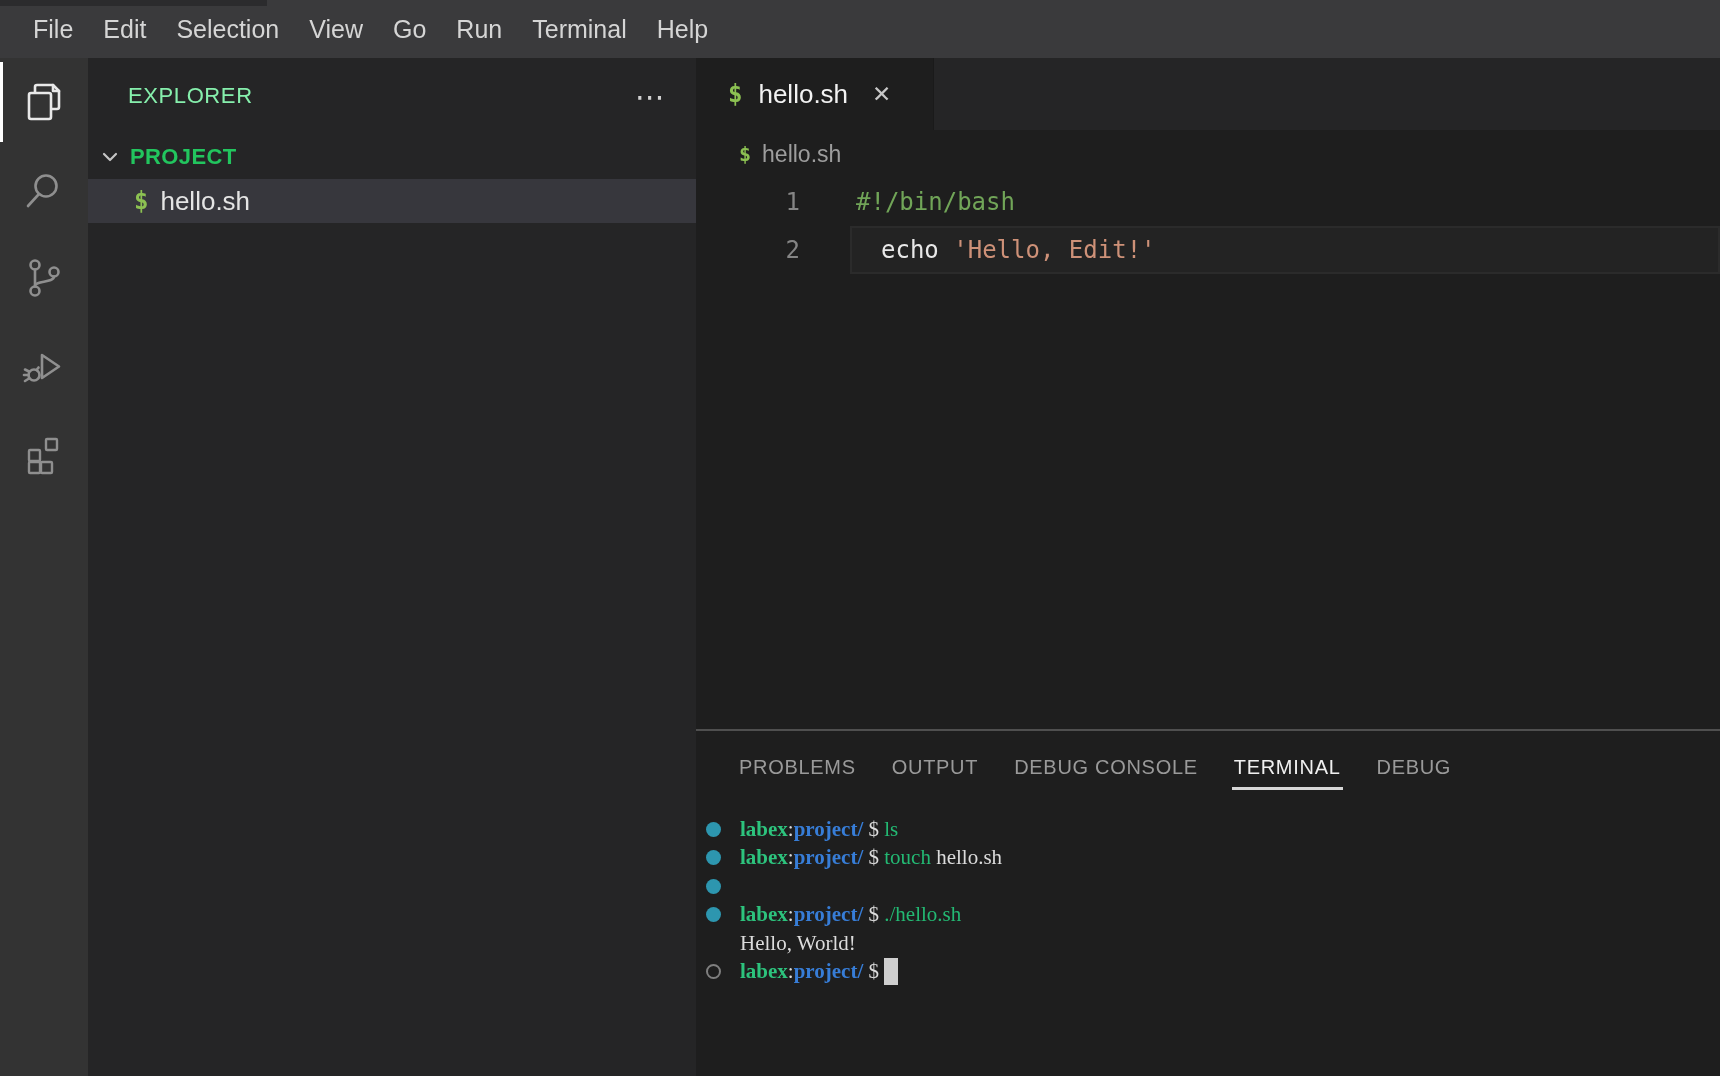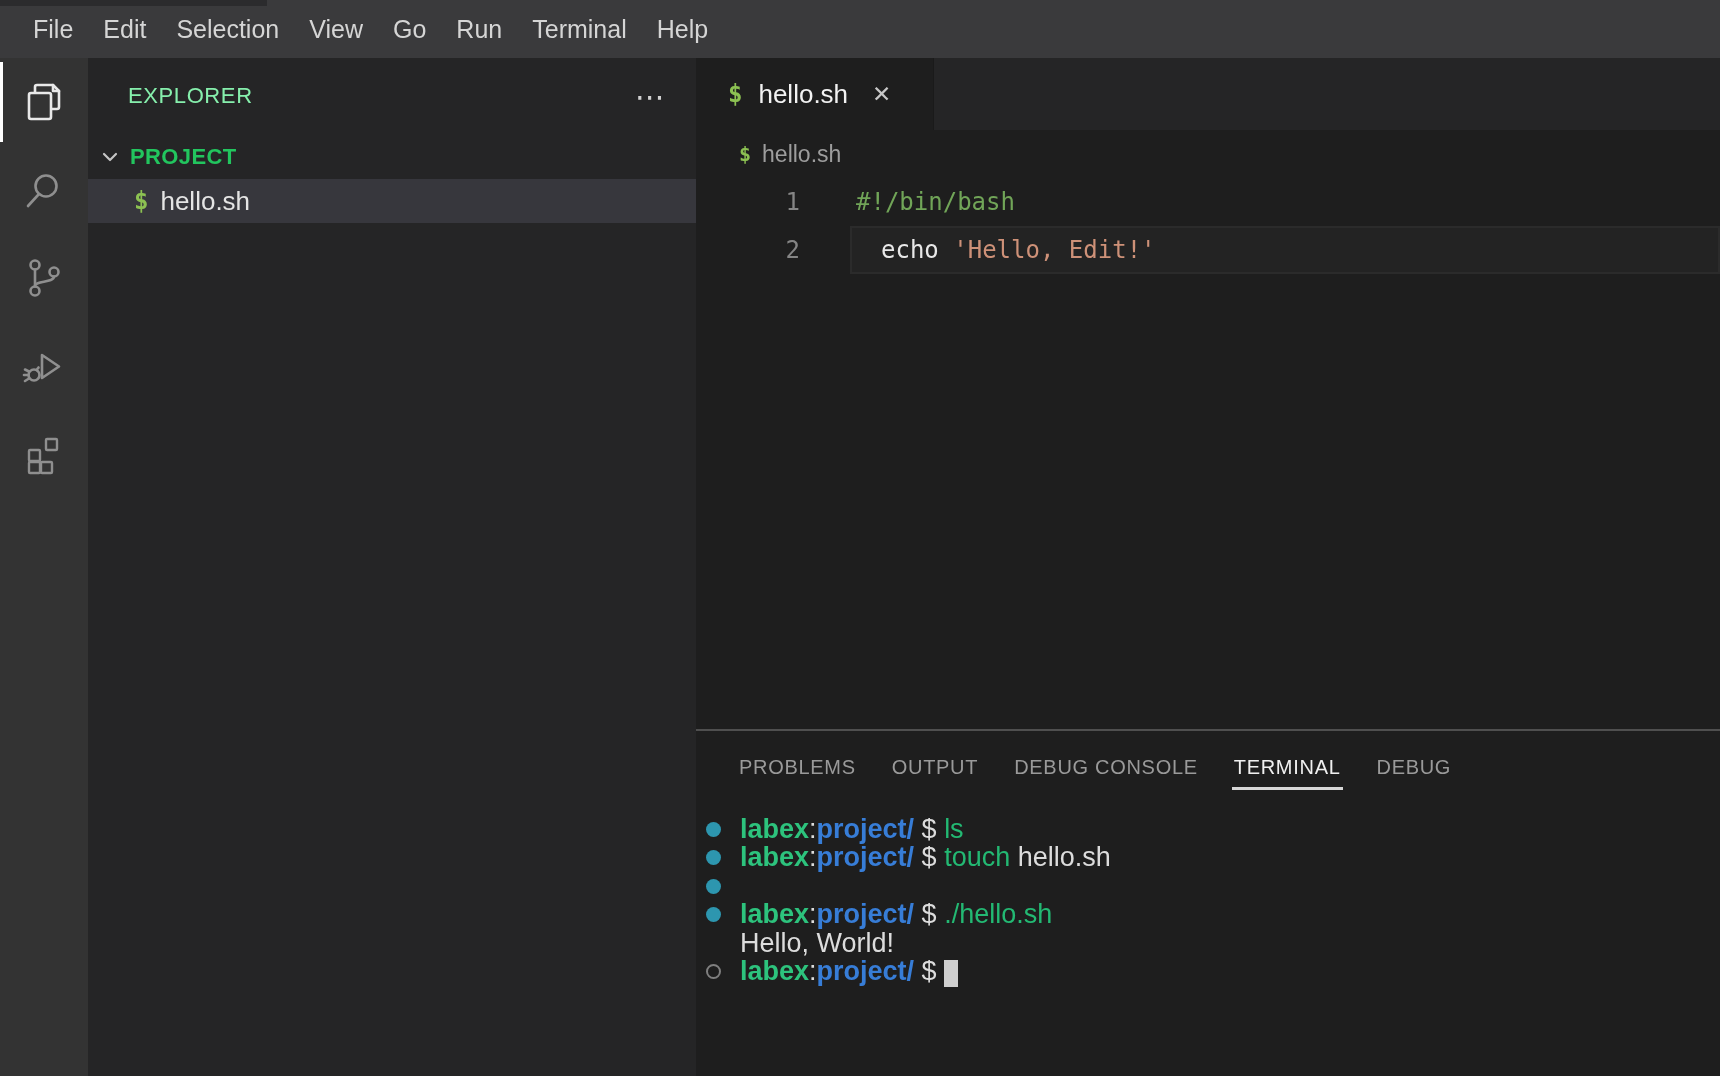--- a/index.html
+++ b/index.html
@@ -54,21 +54,21 @@
   .tk-plain{color:#e8e8e8;margin-left:25px;}
   .tk-string{color:#ce9178;}
 
   
   .panel{position:absolute;top:671px;left:0;right:0;bottom:0;background:#1e1e1e;}
   .panel-divider{height:2px;background:#4f4f4f;}
   .panel-tabs{display:flex;align-items:center;height:64px;margin-left:41px;margin-top:6px;gap:32px;}
   .panel-tab{font-size:20px;letter-spacing:.7px;color:#9a9a9a;padding:8px 2px 8px;border-bottom:3px solid transparent;white-space:nowrap;}
   .panel-tab.active{color:#f0f0f0;border-bottom-color:#d7d7d7;}
 
-  .terminal{position:absolute;top:86px;left:0;right:14px;font-family:Liberation Sans, sans-serif;font-size:27px;}
+  .terminal{position:absolute;top:86px;left:0;right:14px;font-family:Liberation Serif, serif;font-size:21px;}
   .t-line{display:flex;height:28.5px;align-items:center;}
   .t-bullet{width:44px;flex:none;display:flex;align-items:center;padding-left:10px;box-sizing:border-box;}
   .dot-filled{width:15px;height:15px;border-radius:50%;background:#2d96af;}
   .dot-hollow{width:15px;height:15px;border-radius:50%;border:2.5px solid #7f7f7f;box-sizing:border-box;}
   .t-text{white-space:pre;}
   .seg-user{color:#2dc37d;font-weight:bold;}
   .seg-path{color:#377dd7;font-weight:bold;}
   .seg-cmd{color:#23b973;}
   .seg-plain{color:#dcdcdc;}
   .seg-u{border-bottom:2px solid #d8d8d8;padding-bottom:1px;}

